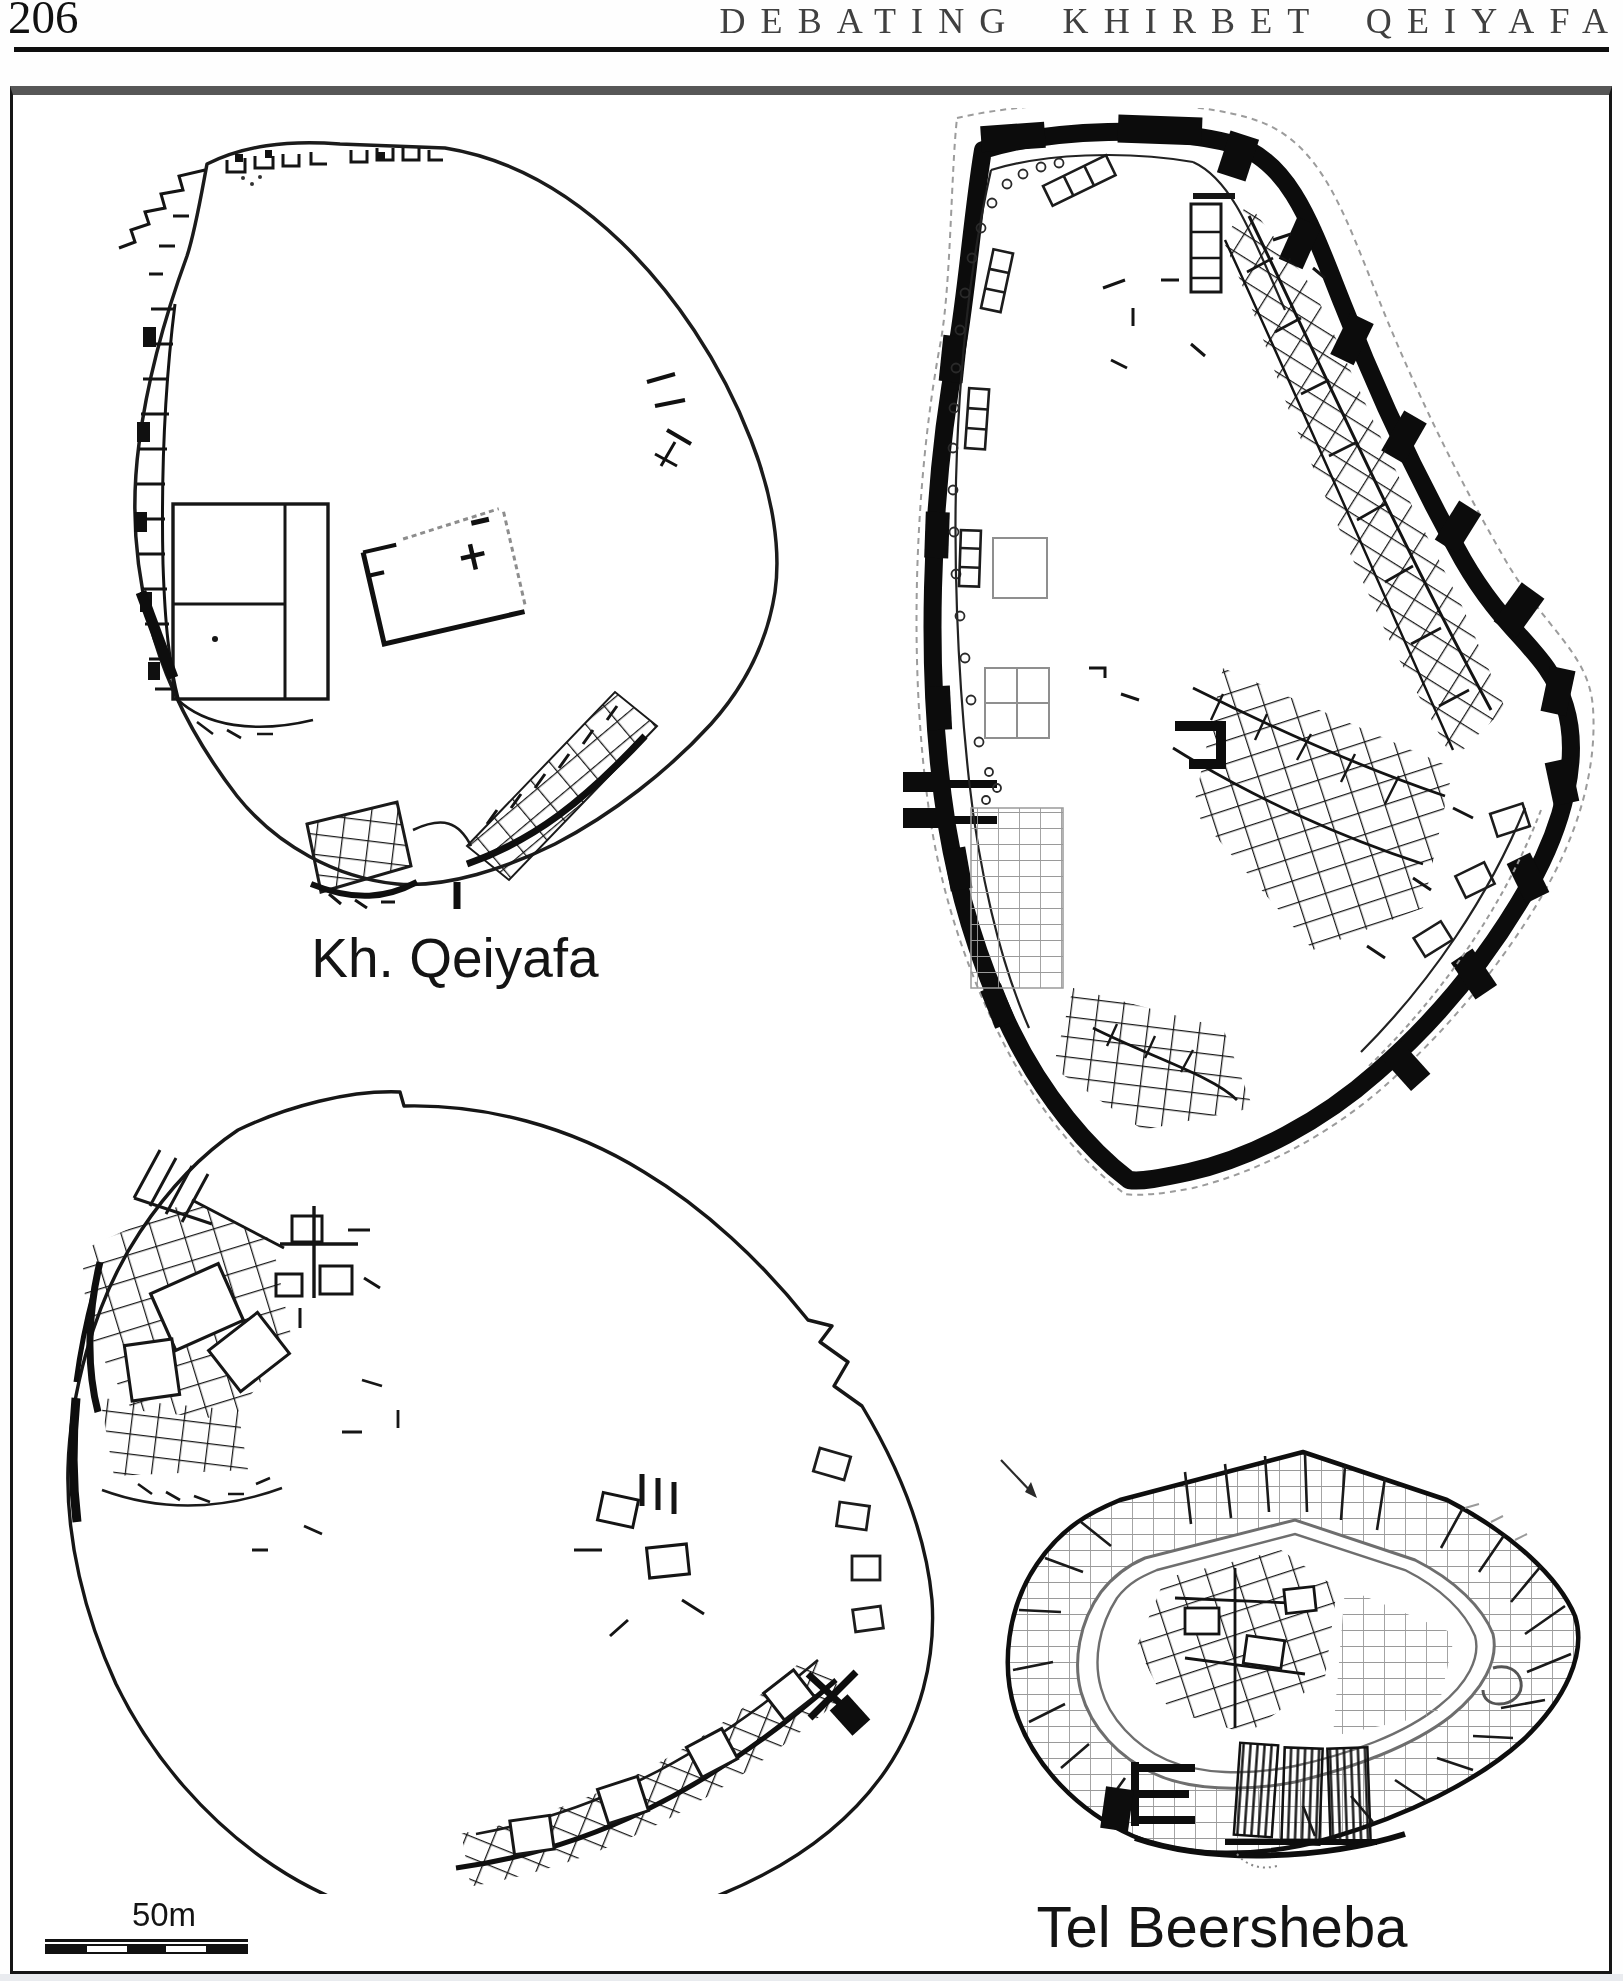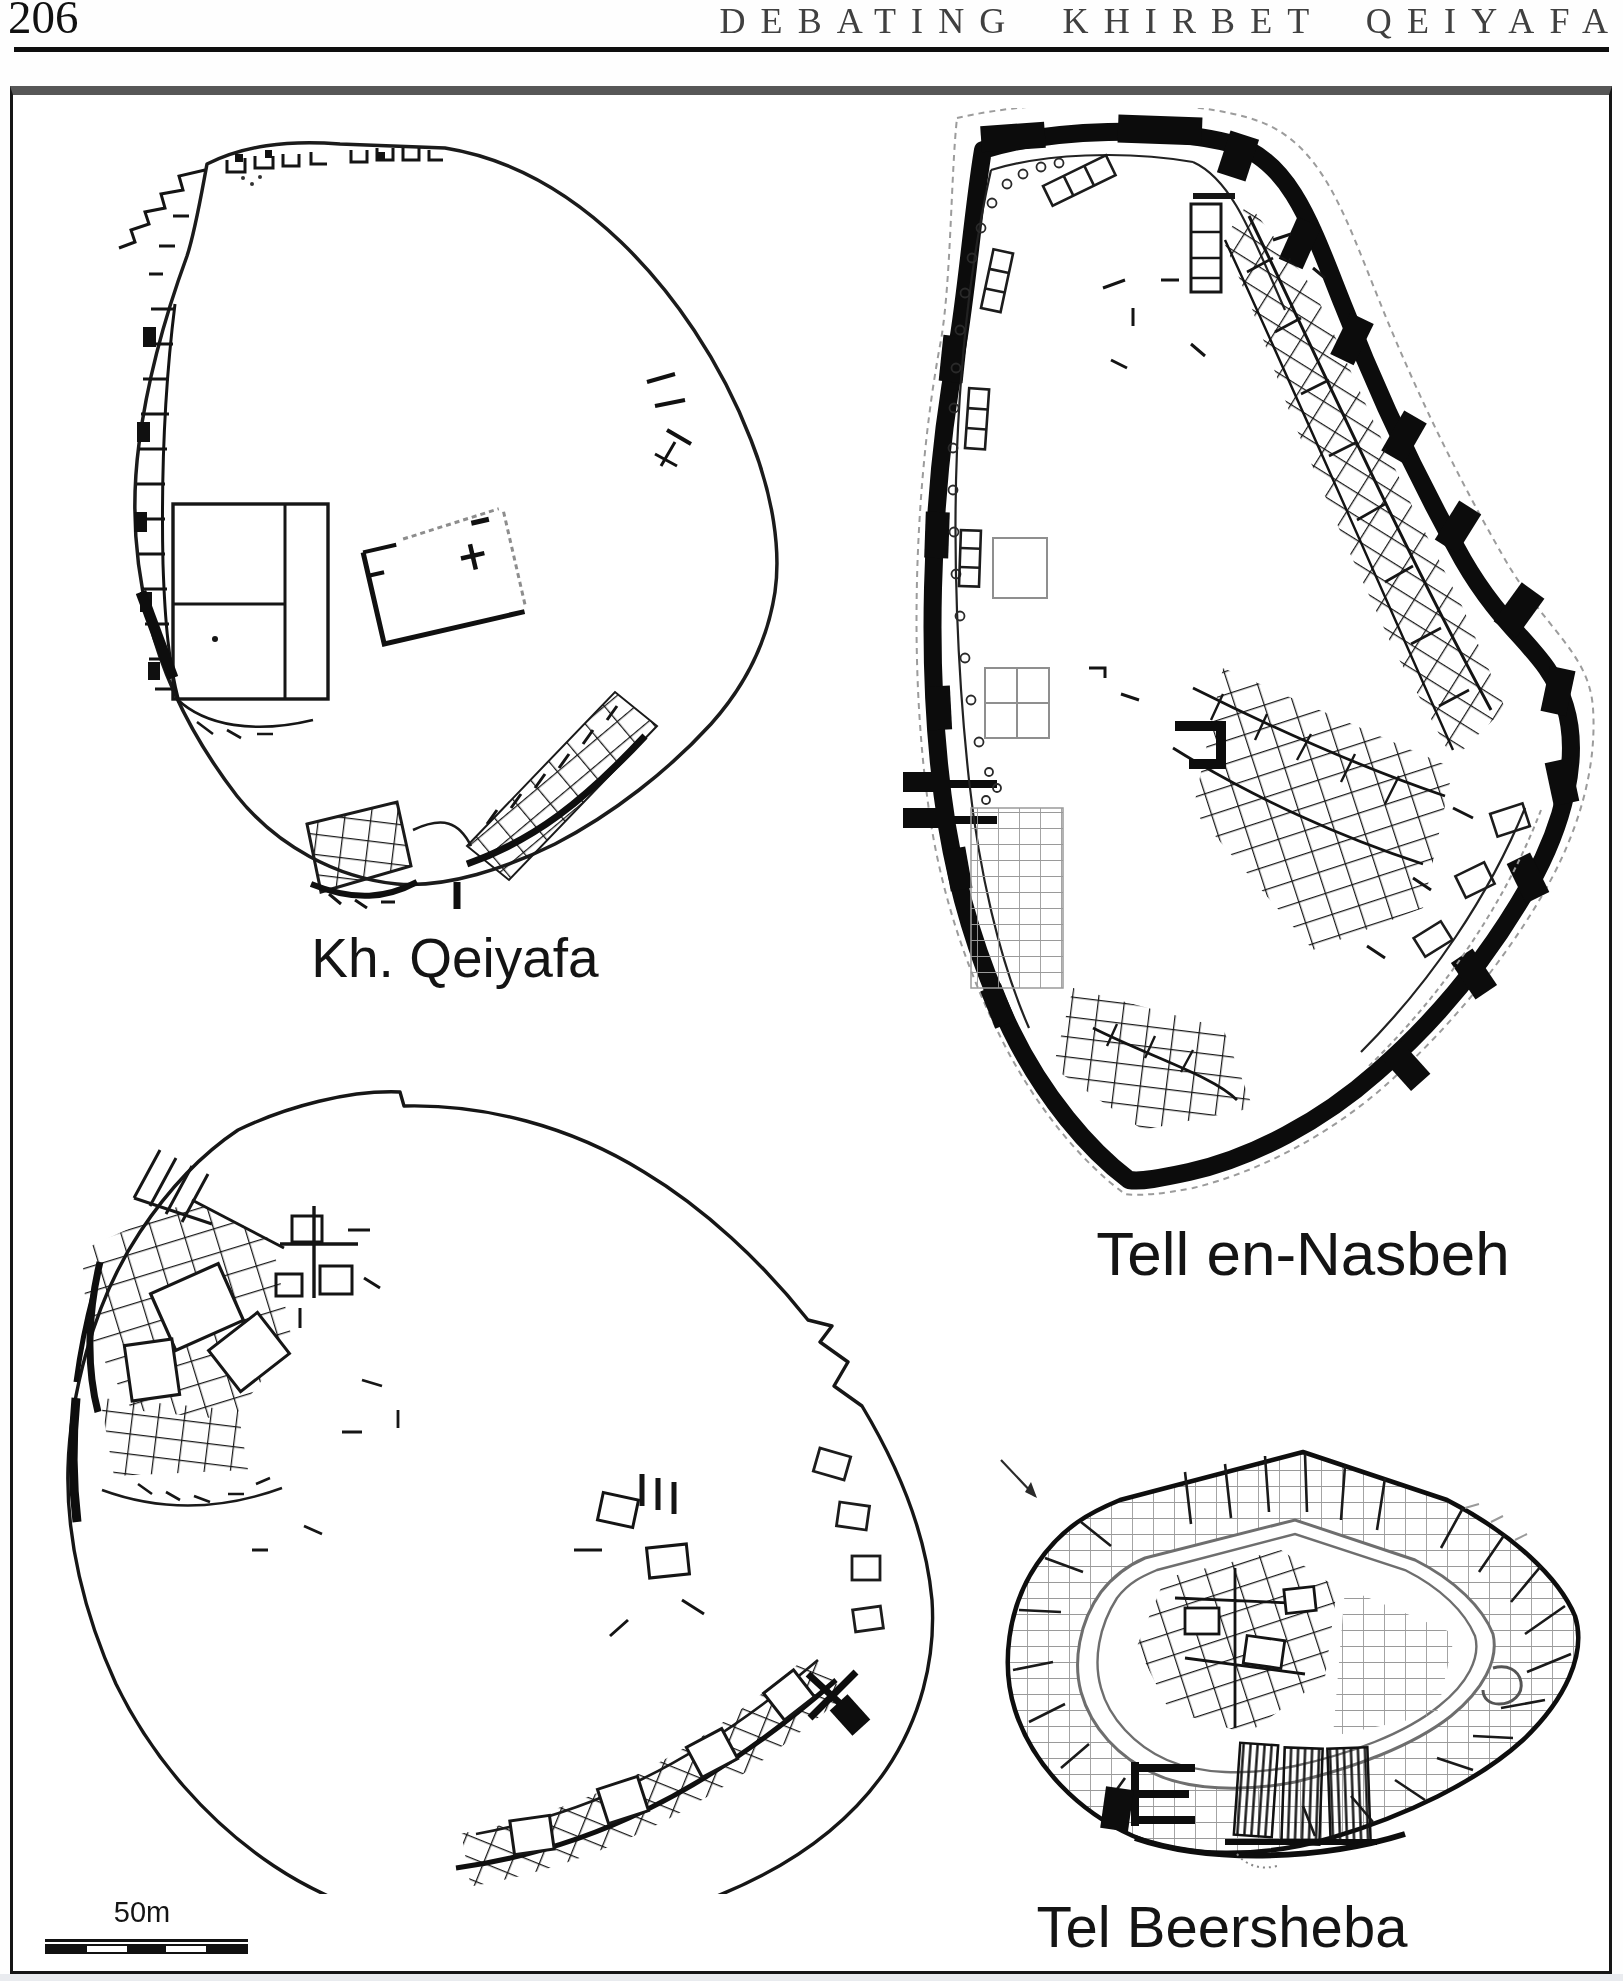--- a/index.html
+++ b/index.html
@@ -18,22 +18,22 @@
         border-top:9px solid #575757;}
   .plan{position:absolute;}
   .plan svg{display:block;width:100%;height:100%;}
   .plan-label{position:absolute;transform:translateX(-50%);white-space:nowrap;
         color:#141414;font-weight:400;}
   .lbl-qeiyafa{left:455px;top:926px;font-size:55px;text-align:right;}
   .lbl-nasbeh{left:1303px;top:1218px;font-size:62px;}
   .lbl-mirsim{left:520px;top:1893px;font-size:58px;}
   .lbl-beersheba{left:1222px;top:1893px;font-size:58px;text-align:right;}
   
-  .scale-label{position:absolute;left:142px;top:1896px;transform:translateX(-50%);
-        font-size:29px;color:#141414;}
+  .scale-label{position:absolute;left:164px;top:1896px;transform:translateX(-50%);
+        font-size:33px;color:#141414;}
   .scale-topline{position:absolute;left:45px;top:1939px;width:203px;height:3px;background:#121212;}
   .scale-bar{position:absolute;left:45px;top:1944px;width:203px;height:10px;
         box-sizing:border-box;border:2px solid #111;display:flex;}
   .scale-bar .seg{flex:1;}
   .seg.b{background:#111;} .seg.w{background:#fff;}
   .page-foot-strip{position:absolute;left:0;top:1974px;width:1623px;height:7px;background:#e9ebef;}
 </style>
 </head>
 <body>
 
@@ -282,21 +282,20 @@
         <path d="M648 702 C612 796 550 886 476 958" fill="none" stroke="#9a9a9a" stroke-width="2" stroke-dasharray="5 4"></path>
 
         <g fill="none" stroke="#1c1c1c" stroke-width="2.6">
           <rect x="600" y="700" width="34" height="24" transform="rotate(-18 617 712)"></rect>
           <rect x="566" y="760" width="32" height="24" transform="rotate(-26 582 772)"></rect>
           <rect x="524" y="820" width="32" height="22" transform="rotate(-32 540 831)"></rect>
         </g>
       </g>
     </svg>
   </div>
-  <div class="plan-label lbl-nasbeh">Tell en-Nasbeh</div>
 
   <div class="plan" style="left:42px;top:1080px;width:898px;height:814px;">
     <svg viewBox="0 0 898 814">
       <g>
 
         <path d="M196 50 C246 26 308 10 358 12 L362 26 C442 24 528 46 602 92 C662 128 720 182 766 240
                  L790 246 L778 262 L806 282 L792 306 L820 326 C856 386 884 454 890 520
                  C894 580 878 640 844 690 C804 748 742 790 670 818 C604 844 526 860 452 856
                  C378 852 298 830 232 786 C166 742 110 678 74 604 C42 534 24 458 26 388
                  C28 318 50 224 98 152 C126 110 160 74 196 50 Z" fill="#ffffff" stroke="#161616" stroke-width="3.4" stroke-linejoin="round"></path>

